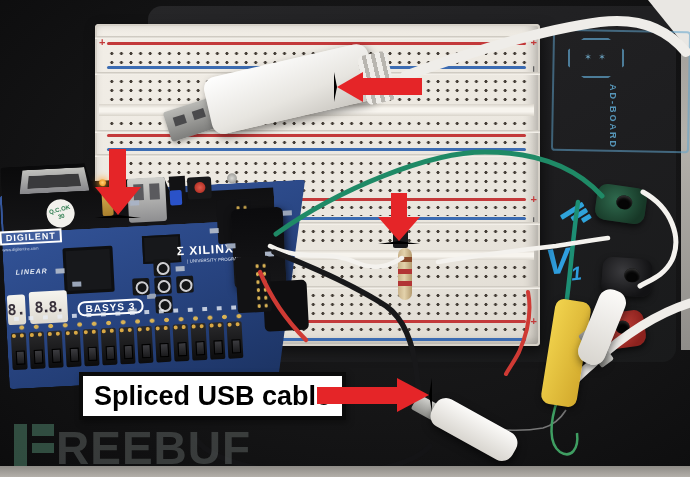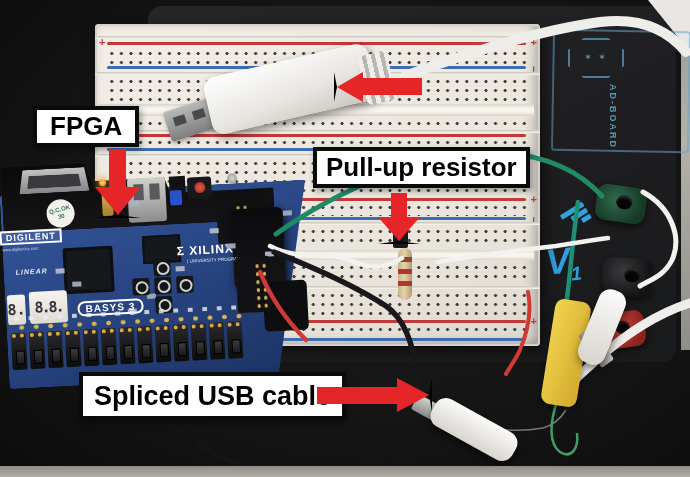--- a/index.html
+++ b/index.html
@@ -320,30 +320,36 @@
     <path d="M 450,420 C 485,430 515,433 543,428 C 554,425 561,418 566,410" stroke="#777" stroke-width="1.6" fill="none"></path>
     <path d="M 558,398 C 549,424 549,444 560,452 C 571,459 579,449 577,433" stroke="#3f9e62" stroke-width="2.5" fill="none"></path>
   </svg>
 
   <div class="abs tape"></div>
   <div class="abs clip-metal clip2-metal"></div>
   <div class="abs clip-boot clip2-boot"></div>
   <div class="abs clip-metal clip1-metal"></div>
   <div class="abs clip-boot clip1-boot"></div>
 
-  <div class="lbl lbl-fpga">FPGA</div>
   <div class="arr a-fpga-bar"></div>
   <div class="arrhead a-fpga-head"></div>
 
   <div class="arr a-usb-bar"></div>
   <div class="arrhead a-usb-head"></div>
 
-  <div class="lbl lbl-pullup">Pull-up resistor</div>
   <div class="arr a-pullup-bar"></div>
   <div class="arrhead a-pullup-head"></div>
 
   <div class="lbl lbl-spliced">Spliced USB cable</div>
   <div class="arr a-spliced-bar"></div>
   <div class="arrhead a-spliced-head"></div>
 
+  <div class="abs wm">
+    <div class="wm-bar"></div>
+    <div class="wm-f">
+        <i></i>
+        <i></i>
+      </div>
+    <div class="wm-txt">REEBUF</div>
+  </div>
 
   <div class="abs bottom-strip"></div>
 </div>
 
 </body></html>

